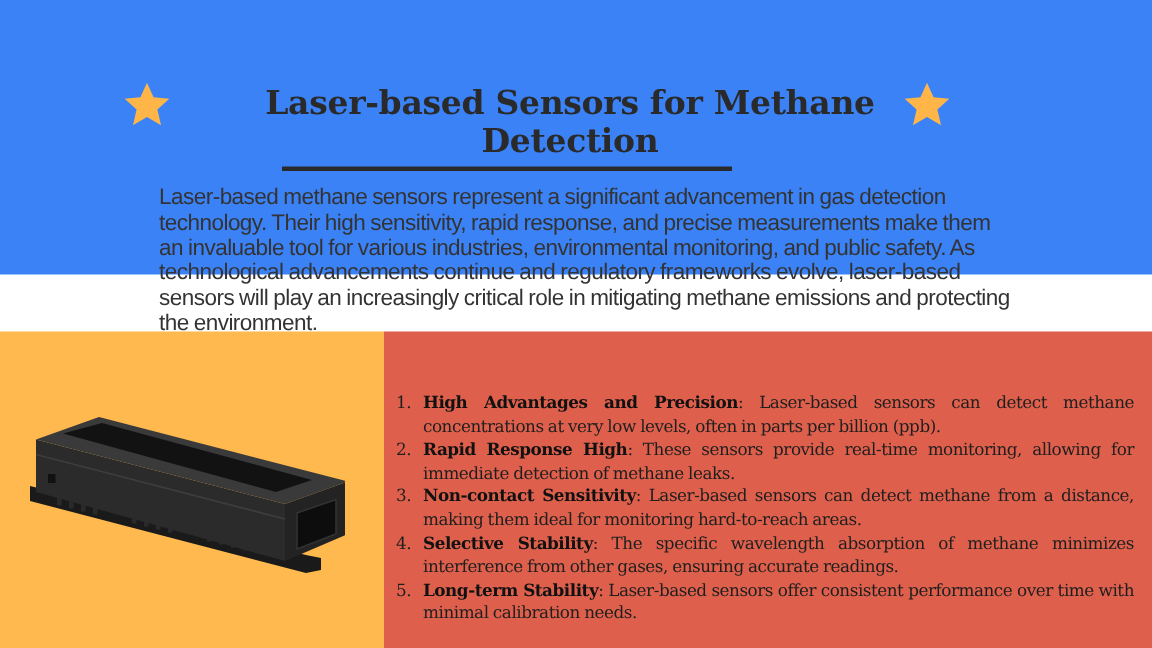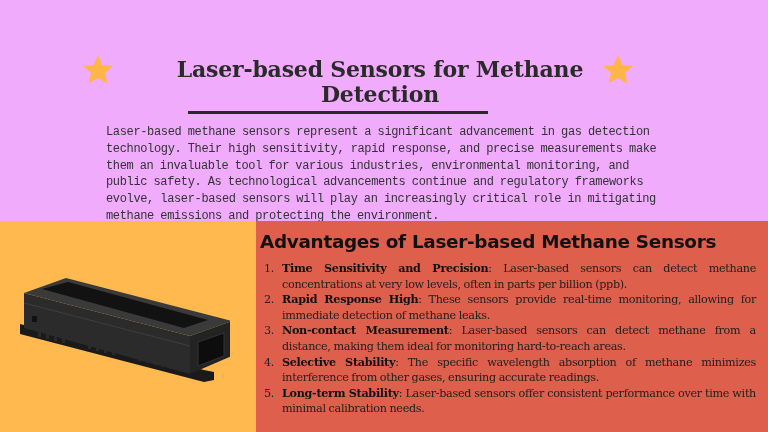--- a/index.html
+++ b/index.html
@@ -13,22 +13,22 @@
     .page {
       position: relative;
       width: 768px;
       height: 432px;
       background: #ffffff;
     }
     .header {
       position: absolute;
       left: 0; top: 0;
       width: 768px;
-      height: 221px;
-      background: #f0abfc;
+      height: 183px;
+      background: #3b82f6;
     }
     .star {
       position: absolute;
       width: 34px;
       height: 34px;
     }
     .star svg { width: 100%; height: 100%; display: block; }
     .star-left { left: 81px; top: 53px; }
     .star-right { left: 601px; top: 53px; }
     .title {
@@ -50,22 +50,22 @@
       top: 111px;
       width: 300px;
       height: 3px;
       background: #2a2a2a;
     }
     .intro {
       position: absolute;
       left: 106px;
       top: 124px;
       width: 570px;
-      font-family: Liberation Mono, monospace;
-      font-size: 12px;
+      font-family: Liberation Sans, sans-serif;
+      font-size: 15px;
       line-height: 16.8px;
       color: #333333;
       letter-spacing: -0.35px;
       word-spacing: -0.5px;
     }
     .left-panel {
       position: absolute;
       left: 0;
       top: 221px;
       width: 256px;
@@ -188,33 +188,32 @@
         <polygon points="172,60 214,45 214,80 172,98" fill="#232323"></polygon>
 
         <polygon points="180,66 206,57 206,80 180,90" fill="#0d0d0d" stroke="#333" stroke-width="1"></polygon>
 
         <rect x="14" y="40" width="5" height="6" fill="#111"></rect>
       </svg>
     </div>
   </div>
 
   <div class="right-panel">
-    <h2 class="adv-title">Advantages of Laser-based Methane Sensors</h2>
     <ol class="adv-list">
       <li class="adv-item">
         <span class="adv-num">1.</span>
-        <span class="adv-text"><span class="adv-head">Time Sensitivity and Precision</span><span>: Laser-based sensors can detect methane concentrations at very low levels, often in parts per billion (ppb).</span></span>
+        <span class="adv-text"><span class="adv-head">High Advantages and Precision</span><span>: Laser-based sensors can detect methane concentrations at very low levels, often in parts per billion (ppb).</span></span>
       </li>
       <li class="adv-item">
         <span class="adv-num">2.</span>
         <span class="adv-text"><span class="adv-head">Rapid Response High</span><span>: These sensors provide real-time monitoring, allowing for immediate detection of methane leaks.</span></span>
       </li>
       <li class="adv-item">
         <span class="adv-num">3.</span>
-        <span class="adv-text"><span class="adv-head">Non-contact Measurement</span><span>: Laser-based sensors can detect methane from a distance, making them ideal for monitoring hard-to-reach areas.</span></span>
+        <span class="adv-text"><span class="adv-head">Non-contact Sensitivity</span><span>: Laser-based sensors can detect methane from a distance, making them ideal for monitoring hard-to-reach areas.</span></span>
       </li>
       <li class="adv-item">
         <span class="adv-num">4.</span>
         <span class="adv-text"><span class="adv-head">Selective Stability</span><span>: The specific wavelength absorption of methane minimizes interference from other gases, ensuring accurate readings.</span></span>
       </li>
       <li class="adv-item">
         <span class="adv-num">5.</span>
         <span class="adv-text"><span class="adv-head">Long-term Stability</span><span>: Laser-based sensors offer consistent performance over time with minimal calibration needs.</span></span>
       </li>
     </ol>

